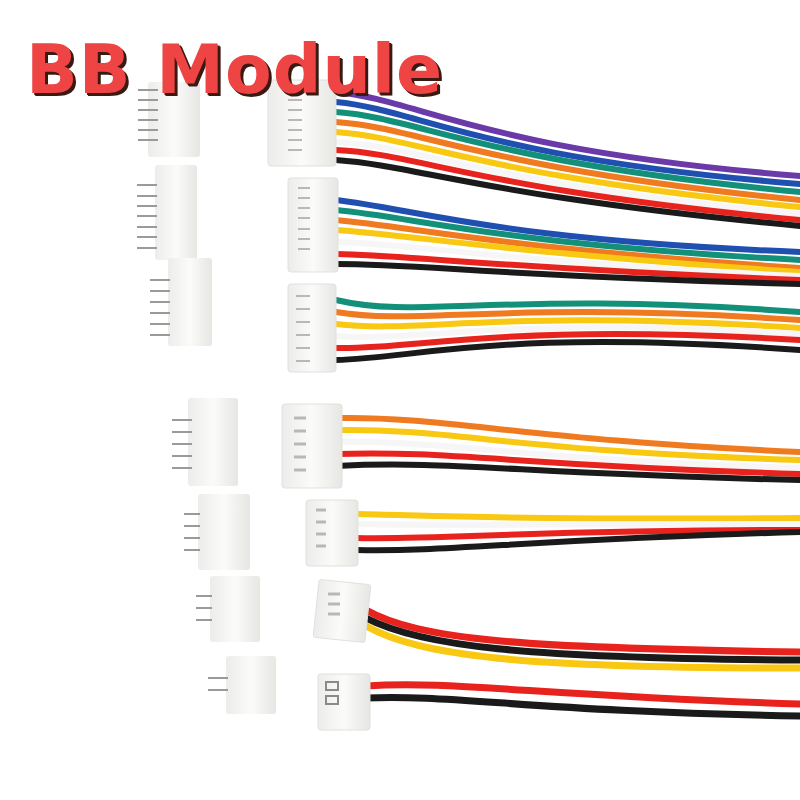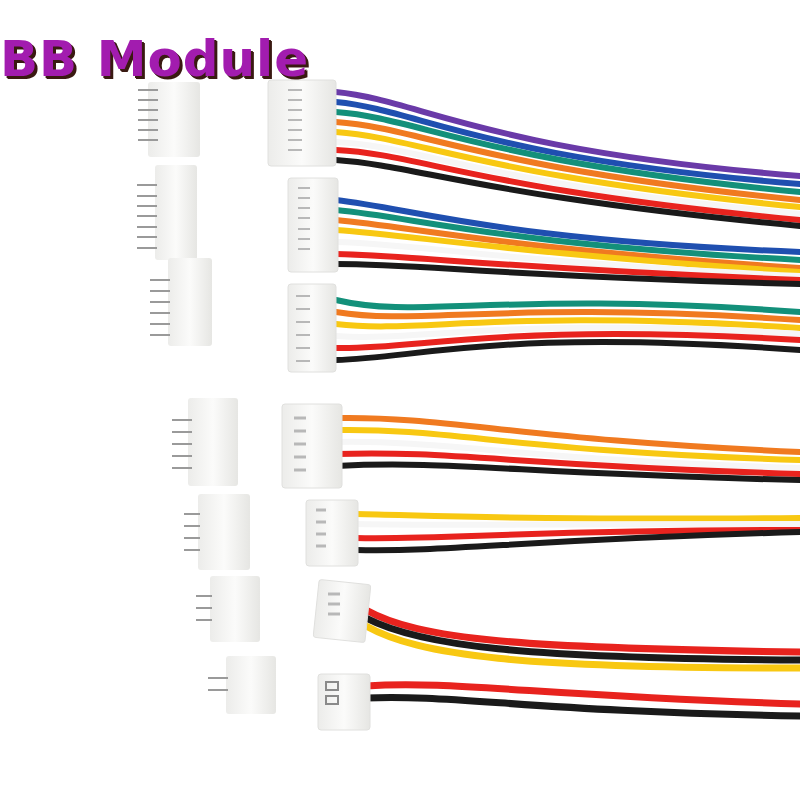--- a/index.html
+++ b/index.html
@@ -1,20 +1,20 @@
 <!DOCTYPE html>
 <html><head>
 <meta charset="utf-8">
 <style>
   html, body { margin: 0; padding: 0; }
   body { width: 800px; height: 800px; background: #ffffff; position: relative; overflow: hidden; font-family: "DejaVu Sans", sans-serif; }
   .title {
-    position: absolute; left: 0; top: 30px;
-    font-family: "DejaVu Sans", sans-serif; font-weight: bold; font-size: 50px;
-    color: #a21caf; letter-spacing: 1px;
+    position: absolute; left: 26px; top: 30px;
+    font-family: "DejaVu Sans", sans-serif; font-weight: bold; font-size: 68px;
+    color: #ef4444; letter-spacing: 1px;
     text-shadow: 2px 2px 0 #3a1a12, 3px 3px 0 #3a1a12;
     z-index: 10;
   }
   svg.photo { position: absolute; left: 0; top: 0; }
 </style>
 </head>
 <body>
 
 <div class="title">BB Module</div>
 

